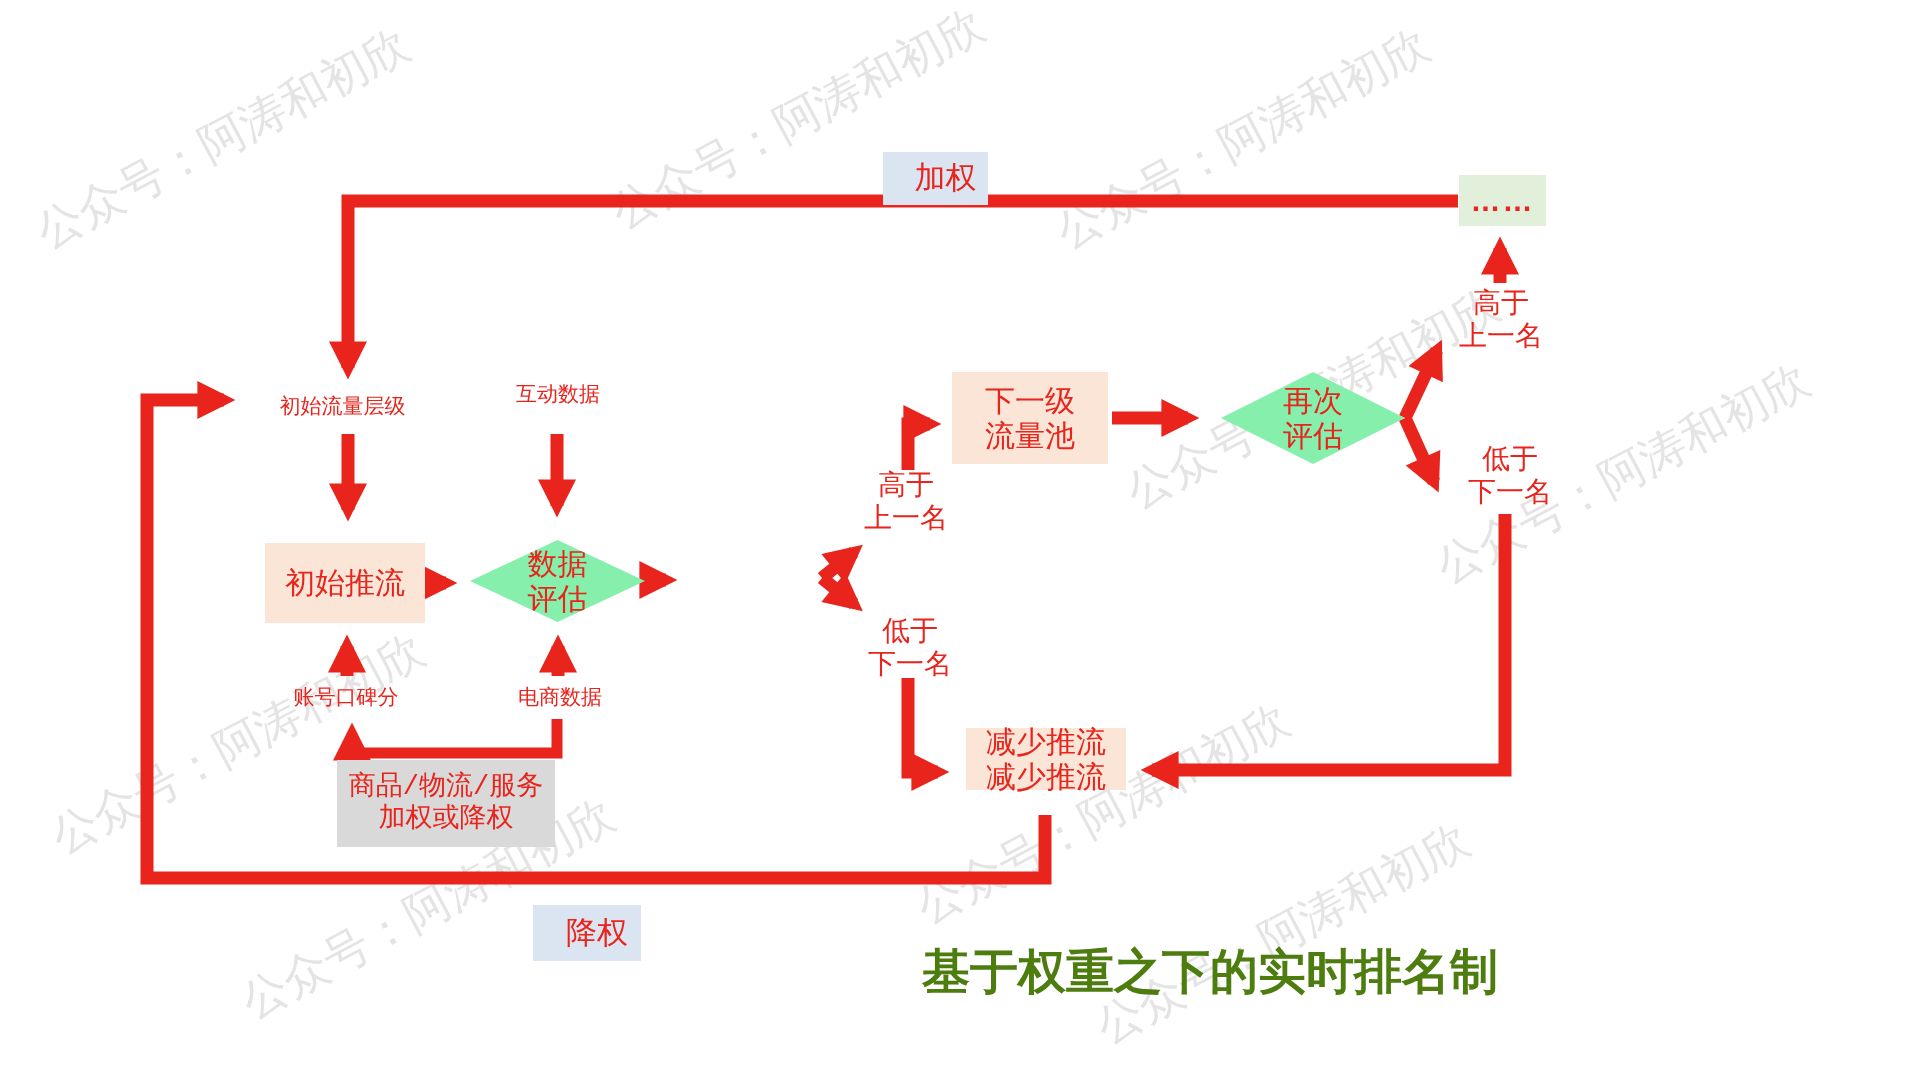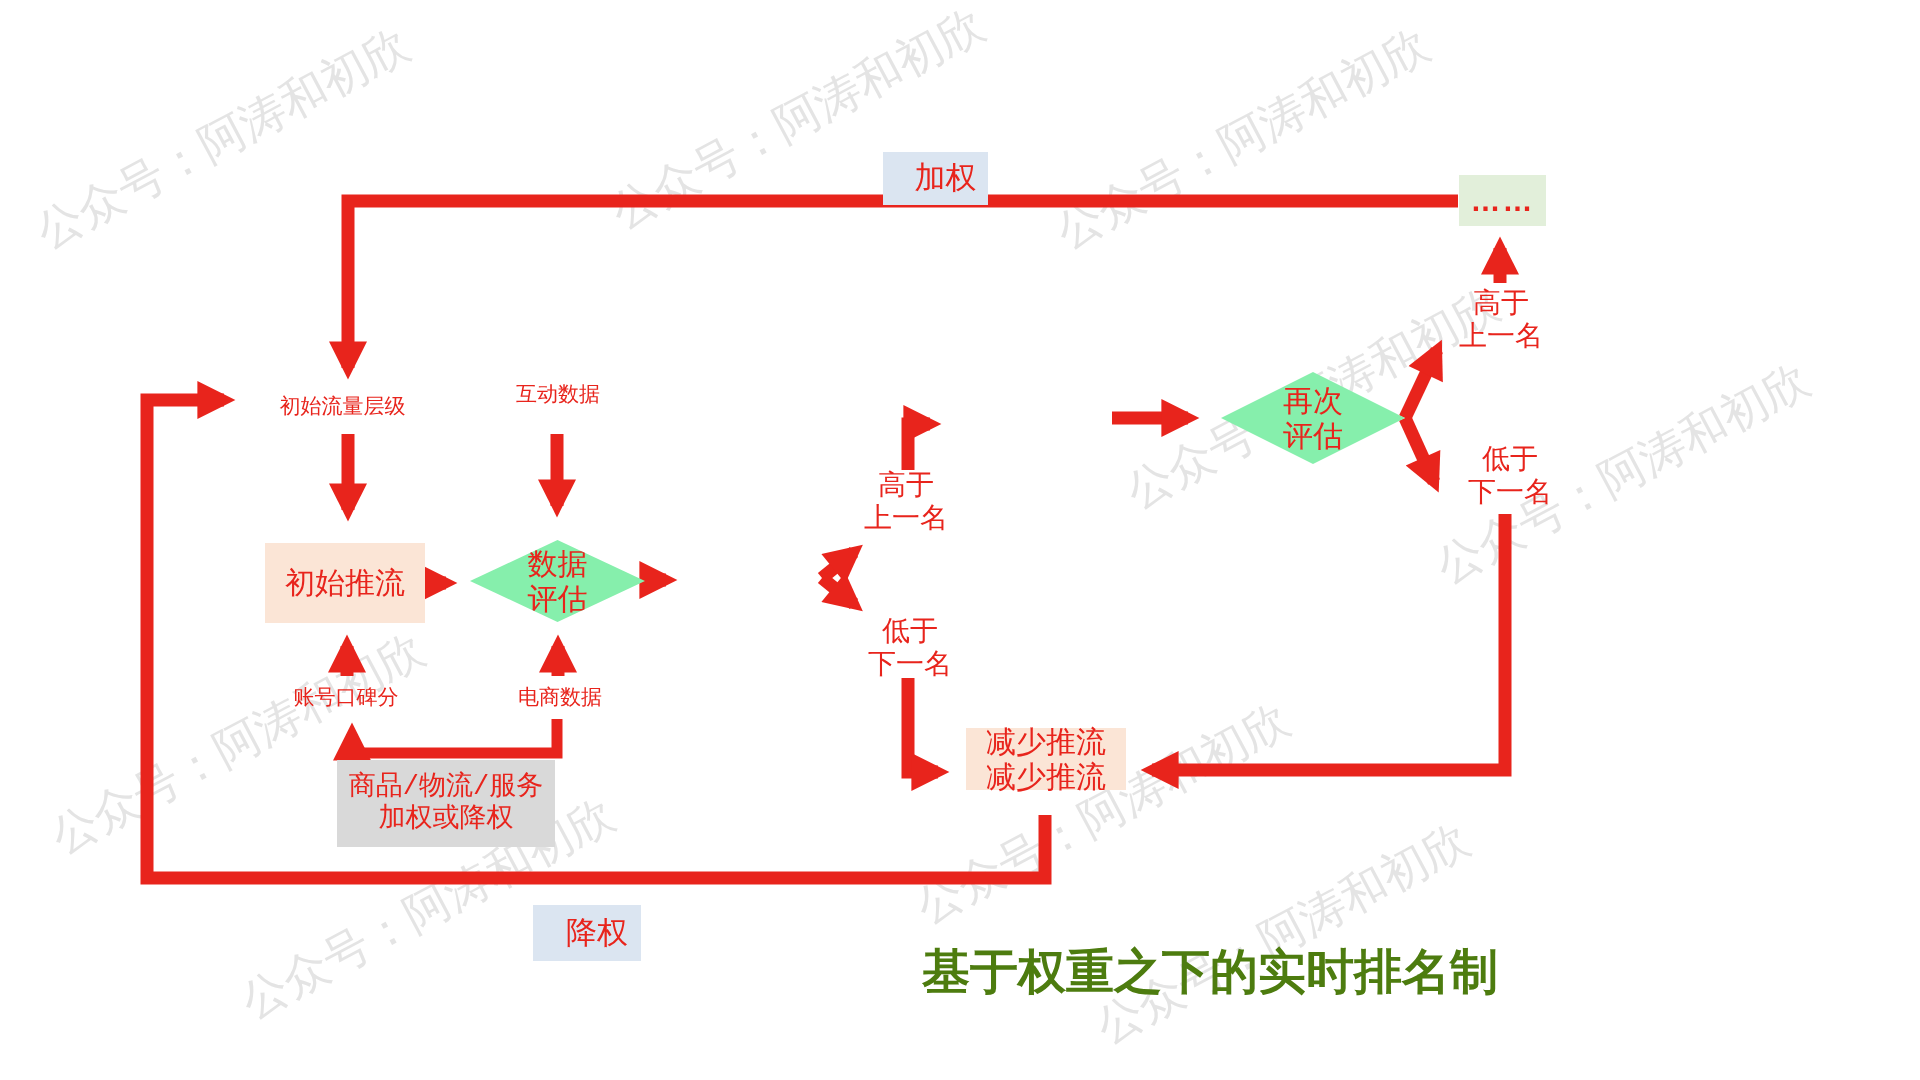--- a/index.html
+++ b/index.html
@@ -75,20 +75,24 @@
   <div class="node freetext" style="left:500px;top:680px;width:120px;height:34px">电商数据</div>
 
   <div class="node box" style="left:265px;top:543px;width:160px;height:80px">初始推流</div>
 
   <div class="node diamond" style="left:470px;top:540px;width:175px;height:82px">
     <span>数据</span>
     <span>评估</span>
   </div>
 
 
+  <div class="node box" style="left:952px;top:372px;width:156px;height:92px">
+    <span>下一级</span>
+    <span>流量池</span>
+  </div>
 
   <div class="node diamond" style="left:1221px;top:372px;width:184px;height:92px">
     <span>再次</span>
     <span>评估</span>
   </div>
 
   <div class="node gbox" style="left:337px;top:760px;width:218px;height:87px">
     <span>商品/物流/服务</span>
     <span>加权或降权</span>
   </div>

